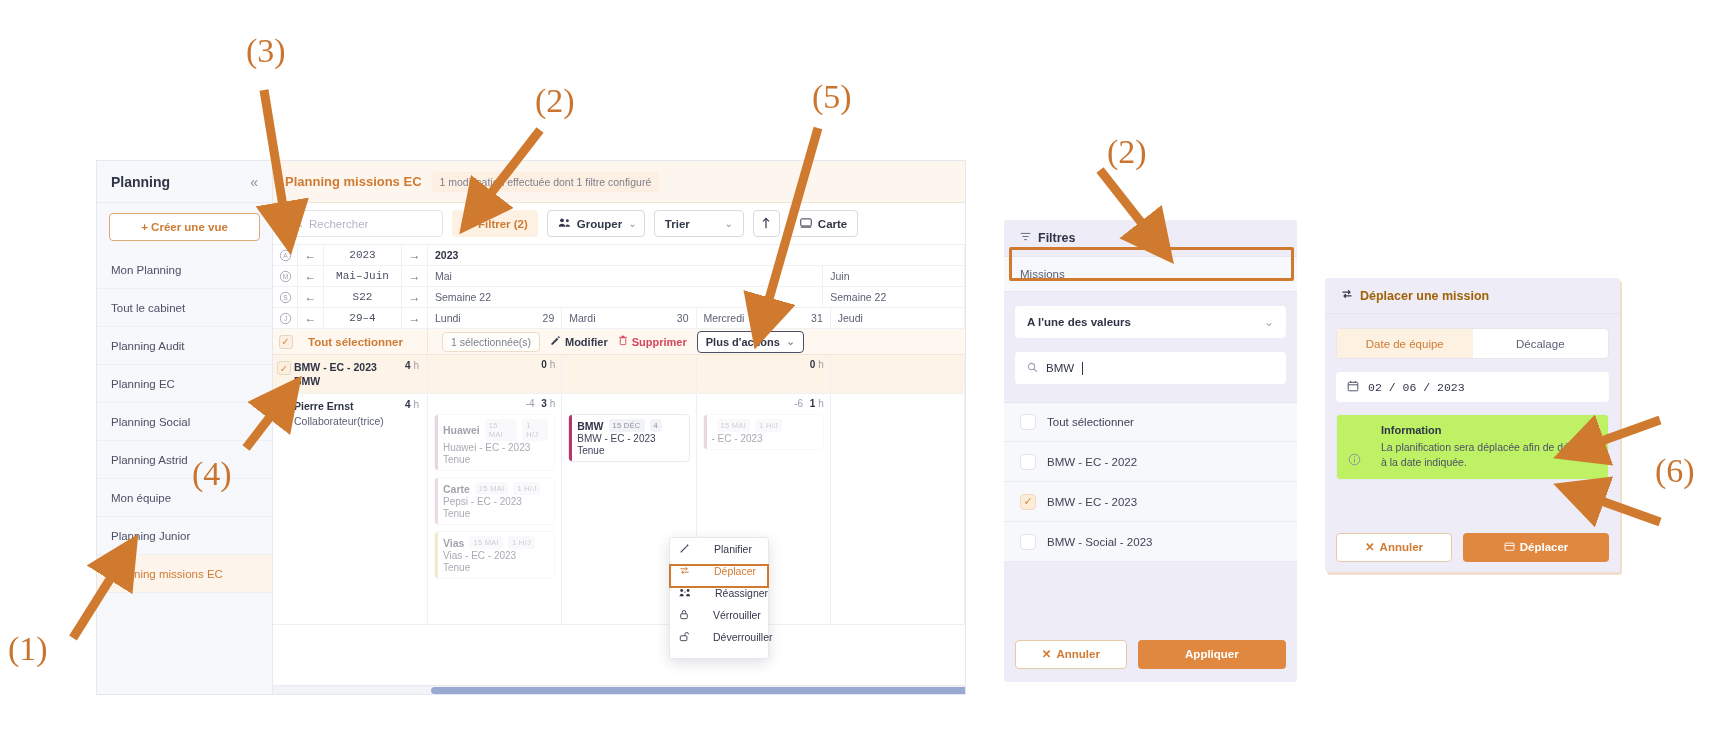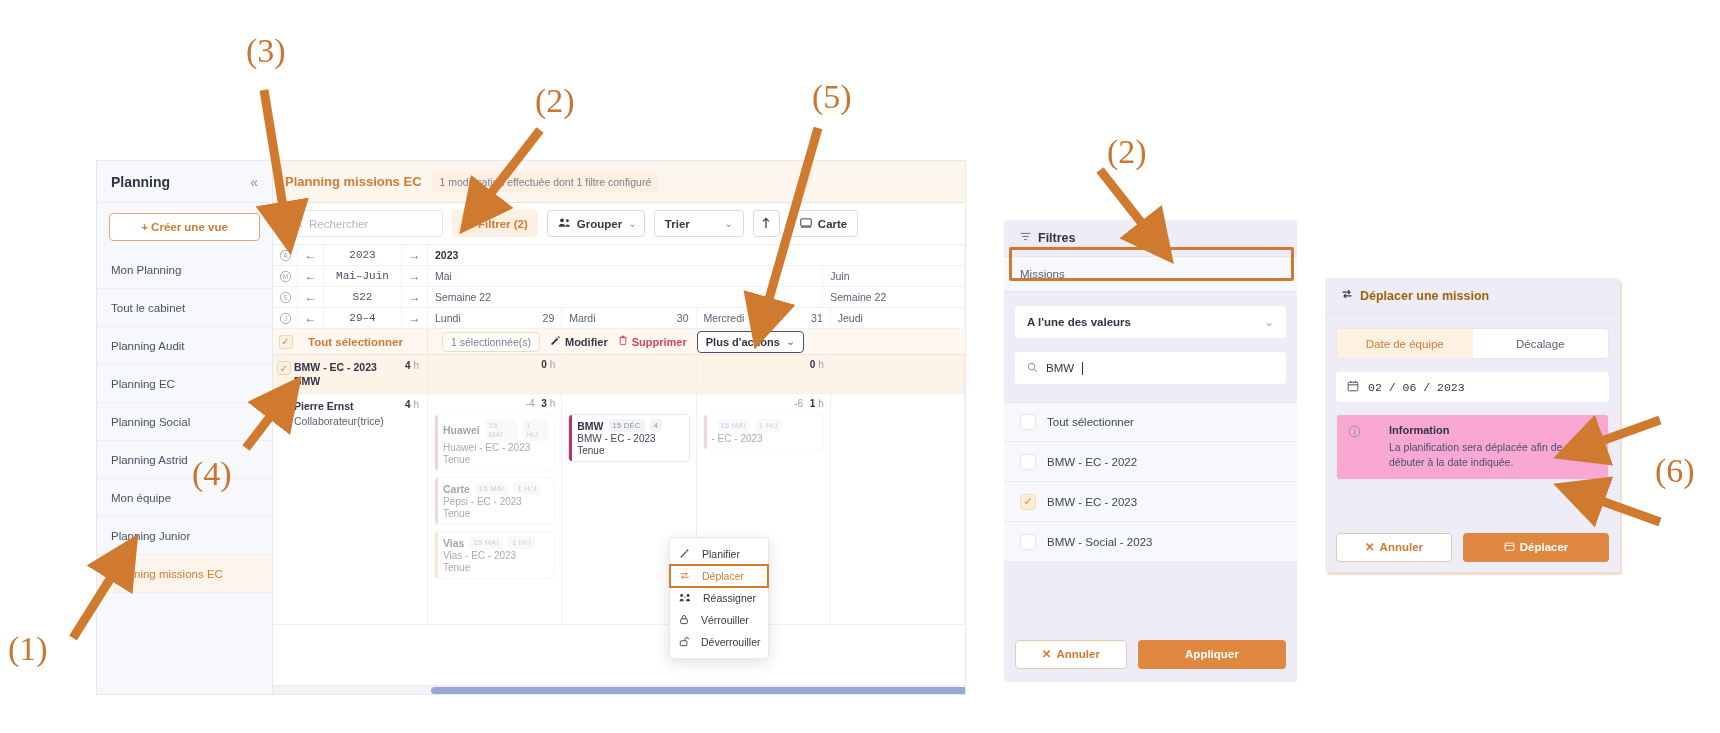--- a/index.html
+++ b/index.html
@@ -175,21 +175,21 @@
   .card.c-mag:before { background:#b8346a; }
   .card.active { border:1px solid #e9e9ef; background:#fff; opacity:1; }
 
   
   #actmenu {
     position:absolute; left:396px; top:182px; width:100px; background:#fff;
     border:1px solid #e6e8ef; box-shadow:0 4px 14px rgba(30,35,55,.14);
     border-radius:3px; padding:5px 0; z-index:30;
   }
   #actmenu .mi {
-    height:22px; display:flex; align-items:center; gap:12px; padding:0 9px;
+    height:22px; display:flex; gap:24px; padding:0 9px;
     font-size:10.5px; color:#33384a; cursor:pointer; white-space:nowrap;
   }
   #actmenu .mi.hl { color:#d07b33; outline:2.5px solid #cf7a2e; outline-offset:-1px; }
 
   
   #hscroll { height:9px; background:#f2f3f7; border-top:1px solid #e9ebf1; position:relative; }
   #hscroll .thumb { position:absolute; left:158px; top:1px; height:7px; width:624px;
     background:#9aa8d4; border-radius:4px; }
 
   
@@ -238,22 +238,22 @@
   }
   #movepanel .mhead { height:36px; display:flex; align-items:center; gap:7px; padding:0 16px;
     font-size:12.5px; font-weight:bold; color:#a16207; border-bottom:1px solid #e4e5ef; }
   .mtabs { margin:14px 11px 0 11px; display:flex; border-radius:4px; overflow:hidden;
     border:1px solid #eae4ec; background:#fff; }
   .mtab { flex:1; height:29px; display:flex; align-items:center; justify-content:center;
     font-size:11.5px; color:#5a6076; cursor:pointer; }
   .mtab.on { background:#fdf1e2; color:#d07b33; }
   .mdate { margin:13px 11px 0 11px; height:30px; background:#fff; border-radius:4px;
     display:flex; align-items:center; gap:9px; padding:0 11px; font-size:11.5px; color:#2f3446; }
-  .minfo { margin:12px 11px 0 11px; background:#f9a8d4; border:1px solid #e9e9f2; border-radius:4px;
-    padding:9px 11px; display:flex; gap:28px; }
+  .minfo { margin:12px 11px 0 11px; background:#bef264; border:1px solid #e9e9f2; border-radius:4px;
+    padding:9px 11px; display:flex; gap:20px;align-items:flex-end; }
   .minfo .ttl { font-size:11px; font-weight:bold; color:#2f3446; margin-bottom:4px; }
   .minfo .txt { font-size:10.5px; color:#4b5066; line-height:1.45; }
   #movepanel .mfoot { position:absolute; left:0; right:0; bottom:0; height:50px;
     display:flex; align-items:center; gap:11px; padding:0 11px; }
   .btn-move { flex:1.28; height:29px; border:none; border-radius:4px; background:#e0883f;
     color:#fff; font-size:11.5px; font-weight:bold; display:flex; align-items:center;
     justify-content:center; gap:5px; cursor:pointer; }
 
   
   .hl-box { position:absolute; border:3px solid #cf7a2e; border-radius:2px; pointer-events:none; z-index:40; }

